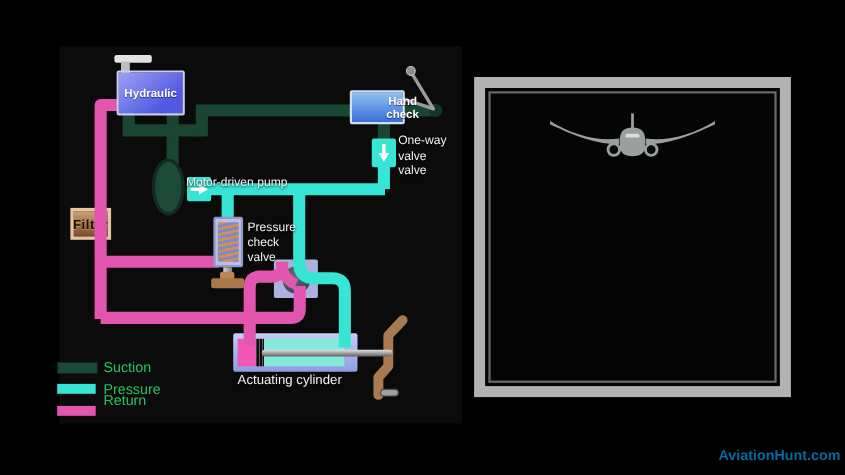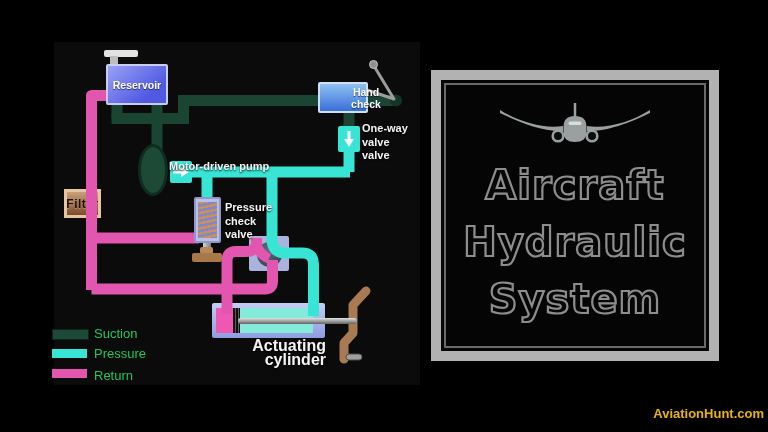--- a/index.html
+++ b/index.html
@@ -42,44 +42,44 @@
   #pump-outlet-box{left:170px;top:161px;width:22px;height:22px;background:#38e5d5;border-radius:2px;
       display:flex;align-items:center;justify-content:center;}
   #relief-valve-box{left:194px;top:197px;width:27px;height:46px;box-sizing:border-box;
       border:2px solid #9098c8;background:#b8c0e8;border-radius:2px;}
   #relief-spring{left:198px;top:202px;width:19px;height:36px;
       background:repeating-linear-gradient(168deg,#cc9058 0 2.5px,#8088cc 2.5px 5px);}
   #relief-stem{left:203px;top:243px;width:8px;height:11px;background:linear-gradient(90deg,#d6d6d6,#7d7d7d);}
   #relief-base-knob{left:200px;top:247px;width:13px;height:7px;background:#b88858;border-radius:2px;}
   #relief-base{left:192px;top:253px;width:30px;height:9px;background:#a87848;border-radius:2px;}
   
-  .lbl{position:absolute;color:#f4f4f4;font-weight:bold;font-size:11px;line-height:13.5px;
+  .lbl{position:absolute;color:#f4f4f4;font-weight:normal;font-size:11px;line-height:13.5px;
        text-shadow:0 1px 2px rgba(0,0,0,.9);}
   .box-lbl{color:#fff;font-weight:bold;font-size:10.5px;line-height:12px;text-shadow:0 1px 1px rgba(0,0,30,.6);}
-  #actuating-label{left:216px;top:339px;width:110px;text-align:right;font-size:16px;}
+  #actuating-label{left:216px;top:339px;width:110px;text-align:left;font-size:12px;}
   
   .swatch{position:absolute;width:35px;height:9px;}
   #swatch-suction{left:52px;top:329px;background:#1d4a38;border:1px solid #0c241a;}
   #swatch-pressure{left:52px;top:349px;background:#38e5d5;}
   #swatch-return{left:52px;top:369px;background:#e356af;}
   .legend-lbl{position:absolute;left:94px;color:#22c55e;font-weight:normal;font-size:13px;}
   
   #title-frame{left:431px;top:70px;width:288px;height:291px;box-sizing:border-box;
       border:10px solid #b2b2b2;background:#050505;z-index:1;
       display:flex;flex-direction:column;align-items:center;}
   #title-frame-inner-line{position:absolute;inset:3px;border:2px solid #6a6a6a;pointer-events:none;}
   #plane-wrap{margin-top:23px;}
   #title-text{margin-top:8px;text-align:center;font-family:"DejaVu Sans",sans-serif;
       font-weight:bold;font-size:40px;line-height:57px;letter-spacing:1px;
       color:#8d8d8d;}
   @supports (-webkit-text-stroke: 2px #8d8d8d){
     #title-text{color:#070707;-webkit-text-stroke:2.2px #8d8d8d;}
   }
   
-  #watermark{right:4px;top:406px;color:#eab308;font-weight:bold;font-size:13px;z-index:4;}
+  #watermark{right:4px;top:406px;color:#0369a1;font-weight:bold;font-size:13px;z-index:4;}
 </style>
 </head>
 <body>
 
 <div id="root">
 
   <div class="abs" id="diagram-panel"></div>
 
   <div class="abs layer1" id="selector-valve"></div>
   <div class="abs layer1" id="selector-valve-circle"></div>
@@ -126,21 +126,21 @@
 
     <g>
       <path d="M366 291 L353 305 L353 333 L344 343 L344 359" stroke="#a87a52" stroke-width="9" fill="none" stroke-linecap="round" stroke-linejoin="round"></path>
       <rect x="346" y="354" width="16" height="6" rx="3" fill="#9f9f9f" stroke="#4f4f4f" stroke-width="1"></rect>
     </g>
   </svg>
 
   <div class="abs layer3" id="reservoir-cap-top"></div>
   <div class="abs layer3" id="reservoir-cap-stem"></div>
   <div class="abs layer3" id="reservoir-box">
-    <span class="box-lbl">Reservoir</span>
+    <span class="box-lbl">Hydraulic</span>
   </div>
   <div class="abs layer3" id="hand-pump-box">
     <span class="box-lbl"><span>Hand</span><br><span>check</span></span>
   </div>
   <div class="abs layer3" id="check-valve-box">
     <svg width="10" height="16">
       <rect x="3.5" y="0" width="3" height="9" fill="#fff"></rect>
       <path d="M0 8 L10 8 L5 16 Z" fill="#fff"></path>
     </svg>
   </div>
@@ -169,38 +169,33 @@
     <div>check</div>
     <div>valve</div>
   </div>
   <div class="lbl layer4" id="actuating-label">Actuating cylinder</div>
 
   <div class="swatch layer4" id="swatch-suction"></div>
   <div class="swatch layer4" id="swatch-pressure"></div>
   <div class="swatch layer4" id="swatch-return"></div>
   <div class="legend-lbl layer4" style="top:326px">Suction</div>
   <div class="legend-lbl layer4" style="top:346px">Pressure</div>
-  <div class="legend-lbl layer4" style="top:368px">Return</div>
+  <div class="legend-lbl layer4" style="top:356px">Return</div>
 
   <div class="abs" id="title-frame">
     <div id="title-frame-inner-line"></div>
     <div id="plane-wrap">
       <svg width="152" height="42" viewBox="0 0 152 42">
         <g fill="#9aa0a0">
           <rect x="74.75" y="0" width="2.5" height="15"></rect>
           <path d="M1 7 C 20 19, 44 26, 64 23 L 64 28 C 42 29, 16 17, 1 10 Z"></path>
           <path d="M151 7 C 132 19, 108 26, 88 23 L 88 28 C 110 29, 136 17, 151 10 Z"></path>
           <path d="M64.5 24 Q64.5 13 76 13 Q87.5 13 87.5 24 L87.5 29 Q87.5 39 76 39 Q64.5 39 64.5 29 Z"></path>
         </g>
         <rect x="69.5" y="18.5" width="13" height="3.6" rx="1.8" fill="#dcdcdc"></rect>
         <circle cx="59" cy="33" r="5.3" fill="#0c0c0c" stroke="#9aa0a0" stroke-width="2.6"></circle>
         <circle cx="93" cy="33" r="5.3" fill="#0c0c0c" stroke="#9aa0a0" stroke-width="2.6"></circle>
       </svg>
     </div>
-    <div id="title-text">
-      <div>Aircraft</div>
-      <div>Hydraulic</div>
-      <div>System</div>
-    </div>
   </div>
 
   <div class="abs" id="watermark">AviationHunt.com</div>
 </div>
 
 </body></html>

